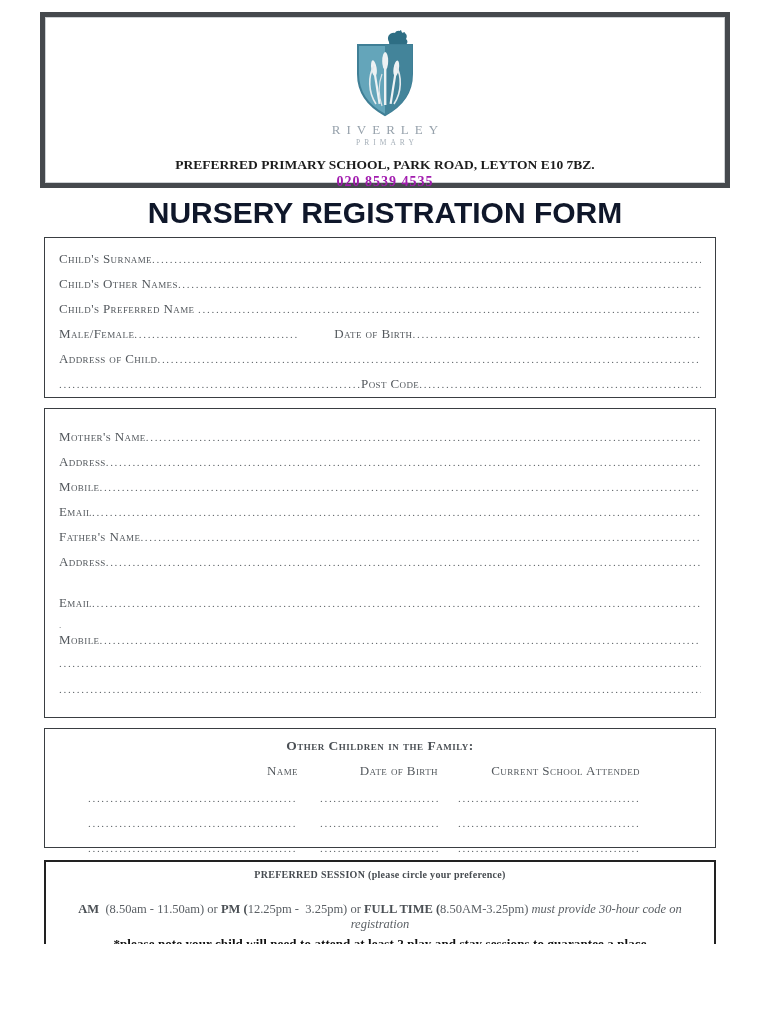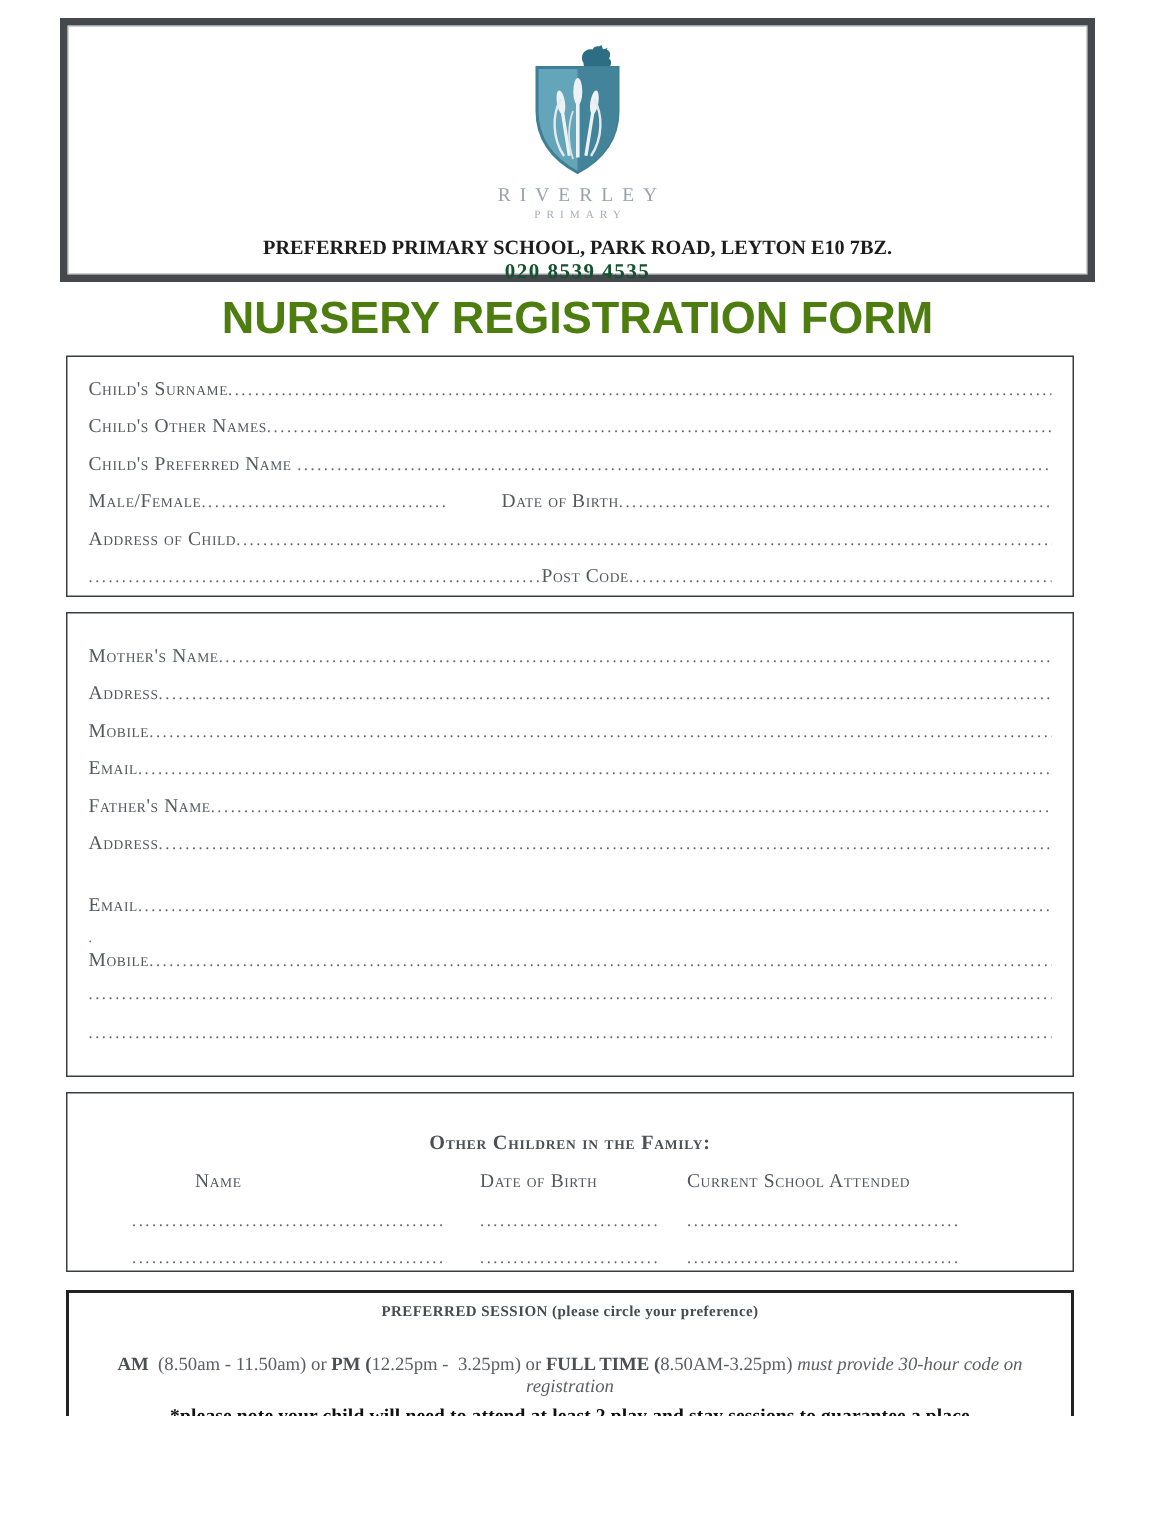--- a/index.html
+++ b/index.html
@@ -6,30 +6,30 @@
   .page{position:relative;width:770px;height:944px;background:#fff;overflow:hidden;
         font-family:"Liberation Serif",serif;color:#53585d;}
 
   
   .header-box{position:absolute;left:40px;top:12px;width:690px;height:176px;box-sizing:border-box;
     border:5px solid #45494d;box-shadow:inset 0 0 0 1px #cdd1d4;text-align:center;padding-top:13px;}
   .logo-wrap{line-height:0;}
   .logo-title{font-size:13px;letter-spacing:6px;padding-left:6px;color:#97a2ac;margin-top:3px;line-height:14px;}
   .logo-subtitle{font-size:7.5px;letter-spacing:4px;padding-left:4px;color:#a6b0b9;margin-top:1px;line-height:9px;}
   .school-address{font-size:13.5px;font-weight:bold;color:#1c1c1c;margin-top:10px;line-height:16px;}
-  .school-phone{font-size:14px;font-weight:bold;color:#14532d;letter-spacing:1px;line-height:17px;}
+  .school-phone{font-size:14px;font-weight:bold;color:#a21caf;letter-spacing:1px;line-height:17px;}
 
   
   .doc-title{position:absolute;left:0;top:196px;width:100%;text-align:center;
-    font-family:"Liberation Sans",sans-serif;font-weight:bold;font-size:30px;color:#4d7c0f;letter-spacing:0;}
+    font-family:"Liberation Sans",sans-serif;font-weight:bold;font-size:30px;color:#0f172a;letter-spacing:0;}
 
   
   .fbox{position:absolute;left:44px;width:672px;box-sizing:border-box;border:1.5px solid #3a3e42;background:#fff;}
   .row{display:flex;align-items:baseline;height:25px;padding:0 14px;}
-  .lbl{font-variant:small-caps;font-size:13px;letter-spacing:0.4px;color:#53585d;white-space:pre;}
+  .lbl{font-variant:small-caps;font-size:13px;letter-spacing:0.4px;color:#53585d;white-space:pre;text-align:right;}
   .lbl.it{font-variant:normal;font-style:italic;letter-spacing:0.2px;}
   .dots{flex:1 1 auto;overflow:hidden;white-space:nowrap;font-size:11px;letter-spacing:1.7px;color:#5d6267;}
   .dots.fix165{flex:0 0 165px;}
   .dots.lead302{flex:0 0 302px;}
   .gap35{flex:0 0 35px;}
 
   .box-child{top:237px;height:161px;padding-top:13px;}
   .box-family{top:408px;height:310px;padding-top:20px;}
   .mt-gap{margin-top:16px;}
   .row-period{height:12px;padding:0 14px;font-size:9px;color:#5d6267;line-height:10px;}
@@ -181,21 +181,21 @@
     </div>
     <div class="row row-tight">
         <span class="dots">................................................................................................................................................................................................................................................................................................................................................................................................................</span>
       </div>
     <div class="row row-tight mt8">
         <span class="dots">................................................................................................................................................................................................................................................................................................................................................................................................................</span>
       </div>
   </div>
 
   <div class="fbox box-children">
-    <div class="oc-heading lbl" style="display:block;margin-top:16px;">Other Children in the Family:</div>
+    <div class="oc-heading lbl" style="display:block;">Other Children in the Family:</div>
     <div class="oc-row oc-head">
       <span class="oc-c1 oc-h1 lbl">Name</span>
       <span class="oc-c2 lbl">Date of Birth</span>
       <span class="oc-c3 lbl">Current School Attended</span>
     </div>
     <div class="oc-row oc-dots">
       <span class="oc-c1">
           <span class="dots">................................................................................................................................................................................................................................................................................................................................................................................................................</span>
         </span>
       <span class="oc-c2">

